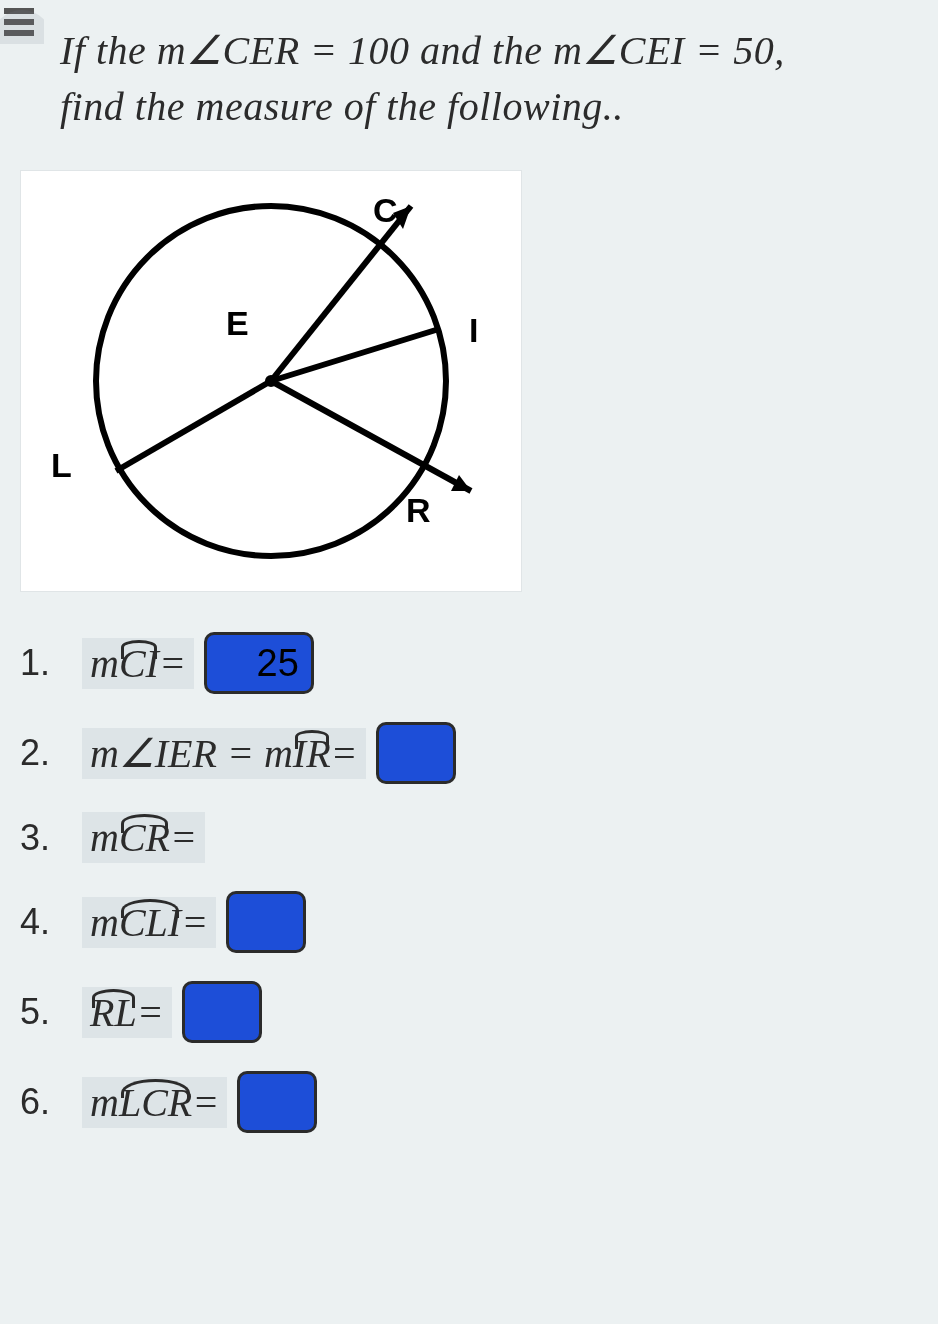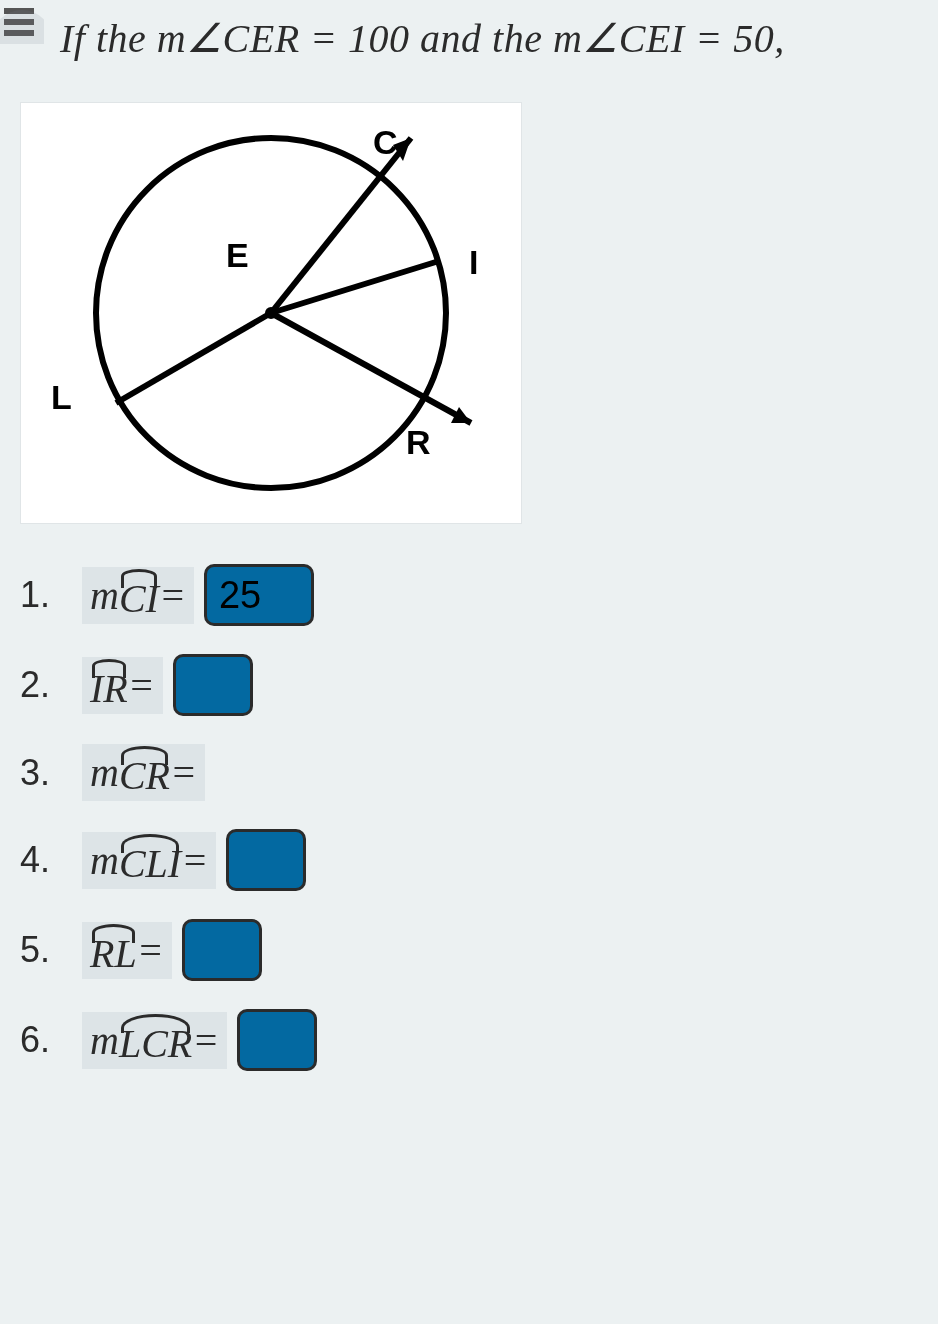--- a/index.html
+++ b/index.html
@@ -13,21 +13,21 @@
     color: #2b2b2b;
     overflow: hidden;
   }
   .top-icon {
     position: absolute;
     top: 0;
     left: 0;
   }
   .prompt {
     margin-left: 60px;
-    margin-top: 10px;
+    margin-top: 22px;
     font-style: italic;
     letter-spacing: 0.5px;
     line-height: 1.4;
   }
   .angle {
     font-family: sans-serif;
     font-style: italic;
   }
   .diagram {
     position: relative;
@@ -66,64 +66,64 @@
   .expr {
     font-style: italic;
     background: rgba(200,210,215,0.4);
     padding: 2px 8px;
     display: flex;
     align-items: center;
   }
   .arc {
     position: relative;
     display: inline-block;
-    padding-top: 6px;
   }
   .arc::before {
     content: "";
     position: absolute;
     left: 2px;
     right: 2px;
     top: 0px;
     height: 16px;
     border: 3px solid #2b2b2b;
     border-bottom: none;
     border-radius: 50px 50px 0 0 / 20px 20px 0 0;
   }
   input.ansbox {
     font-family: Arial, sans-serif;
     font-style: normal;
     font-size: 38px;
     width: 80px;
     height: 56px;
     border: 3px solid #2b2b2b;
     border-radius: 10px;
-    background: #0369a1;
+    background: #1d4ed8;
     padding: 0 12px;
-    text-align: left;
+    text-align: right;
     box-sizing: content-box;
   }
   input.ansbox.empty {
     width: 50px;
   }
 </style>
 </head>
 <body>
 
 <div class="top-icon">
   <svg width="44" height="44" viewBox="0 0 44 44">
     <rect x="4" y="8" width="30" height="6" fill="#555"></rect>
     <rect x="4" y="19" width="30" height="6" fill="#555"></rect>
     <rect x="4" y="30" width="30" height="6" fill="#555"></rect>
     <circle cx="22" cy="40" r="30" fill="rgba(120,130,140,0.15)"></circle>
   </svg>
 </div>
 
 <div class="prompt">
   <span>If the m</span><span class="angle">∠</span><span>CER</span><span> = 100  and the m</span><span class="angle">∠</span><span>CEI</span><span> = 50,</span><br>
+  <span>find the measure of the following..</span>
 </div>
 
 <div class="diagram">
   <svg width="500" height="420" viewBox="0 0 500 420">
 
     <circle cx="250" cy="210" r="175" fill="none" stroke="#000" stroke-width="6"></circle>
 
     <circle cx="250" cy="210" r="6" fill="#000"></circle>
 
     <line x1="250" y1="210" x2="390" y2="35" stroke="#000" stroke-width="6"></line>
@@ -151,20 +151,21 @@
       <span>m</span>
         <span class="arc">CI</span>
         <span> = </span>
     </span>
     <input class="ansbox" value="25" style="">
   </div>
 
   <div class="qrow">
     <span class="qnum">2.</span>
     <span class="expr">
+      <span>m∠IER = m</span>
         <span class="arc">IR</span>
         <span> = </span>
     </span>
     <input class="ansbox empty" value="" style="">
   </div>
 
   <div class="qrow">
     <span class="qnum">3.</span>
     <span class="expr">
       <span>m</span>

